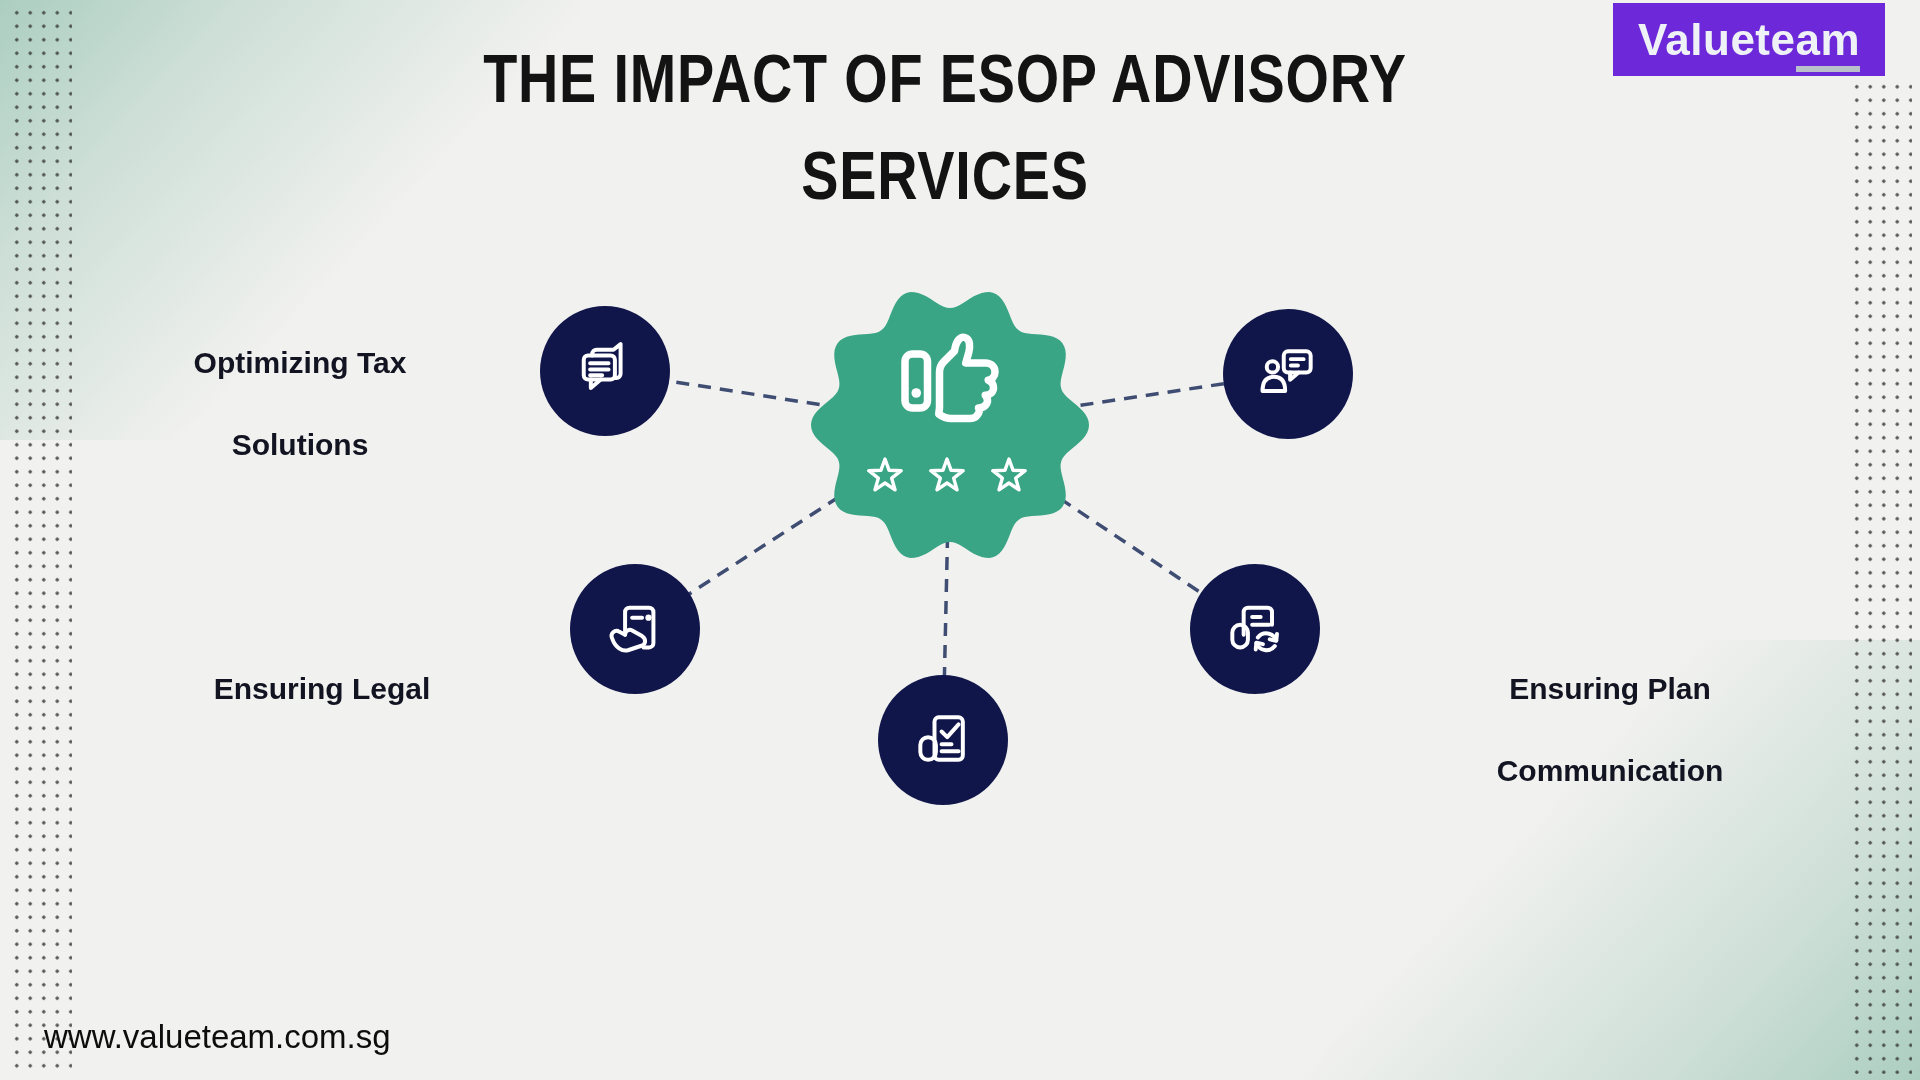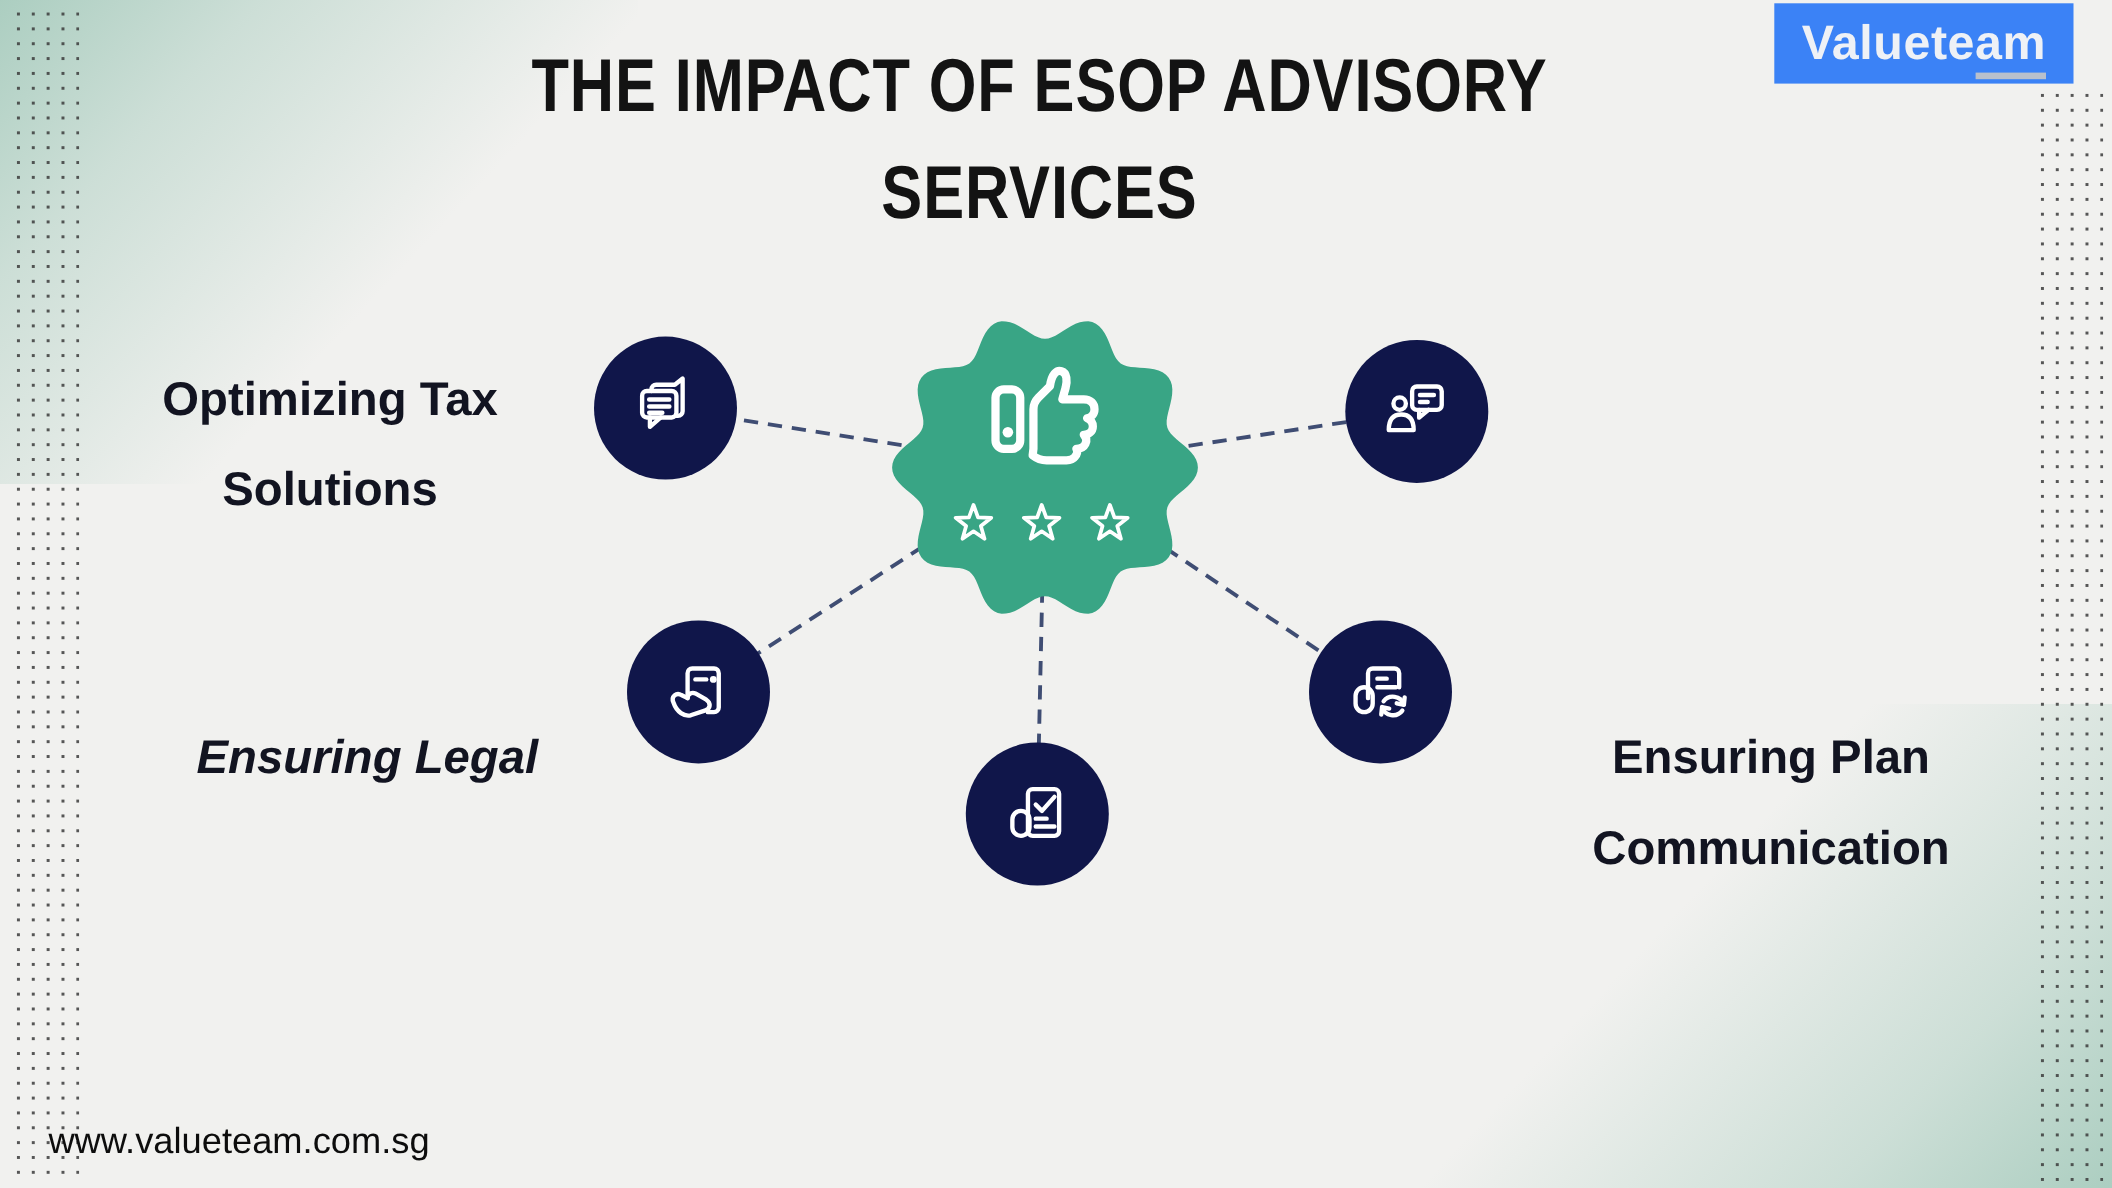--- a/index.html
+++ b/index.html
@@ -15,44 +15,44 @@
   .dots { position:absolute; background-image:radial-gradient(circle, #3b3b3b 1.5px, rgba(0,0,0,0) 1.6px);
     background-size:13.5px 13.5px; opacity:0.85; }
   .dots-left  { left:10px; top:6px; width:62px; height:1068px; }
   .dots-right { right:8px; top:80px; width:62px; height:994px; }
 
   .title-wrap { position:absolute; left:-30px; right:0; top:30px; text-align:center;
     transform:scaleX(0.82); color:#131313; font-weight:bold; font-size:68px;
     line-height:97px; letter-spacing:1px; }
 
   .logo { position:absolute; left:1613px; top:3px; width:272px; height:73px;
-    background:#3b82f6; display:flex; align-items:center; justify-content:center;
+    background:#6d28d9; display:flex; align-items:center; justify-content:center;
     color:#eef1f6; font-size:44px; font-weight:bold; letter-spacing:0.5px; }
   .logo .ul { border-bottom:6px solid #b9c0cc; padding-bottom:2px; }
 
   .diagram-lines { position:absolute; left:0; top:0; width:1920px; height:1080px; }
 
   .badge { position:absolute; left:800px; top:275px; width:300px; height:300px; }
   .badge svg.shape { position:absolute; left:0; top:0; }
   .badge .thumb { position:absolute; left:75px; top:28px; }
   .badge .stars { position:absolute; left:65px; top:182px; }
 
   .node-circle { position:absolute; width:130px; height:130px; border-radius:50%;
     background:#10164a; display:flex; align-items:center; justify-content:center; }
   .nc-tax   { left:540px;  top:306px; }
   .nc-val   { left:1223px; top:309px; }
   .nc-legal { left:570px;  top:564px; }
   .nc-comm  { left:1190px; top:564px; }
   .nc-tail  { left:878px;  top:675px; }
 
   .node-label { position:absolute; text-align:center; color:#121421;
-    font-size:43px; font-weight:bold; line-height:82px; }
+    font-size:30px; font-weight:bold; line-height:82px; }
   .lbl-tax   { left:55px;   top:322px; width:490px; }
   .lbl-val   { left:1340px; top:322px; width:580px; }
-  .lbl-legal { left:84px;   top:648px; width:500px;font-style:italic; }
+  .lbl-legal { left:72px;   top:648px; width:500px; }
   .lbl-comm  { left:1330px; top:648px; width:560px; }
   .lbl-tail  { left:640px;  top:852px; width:620px; }
 
   .footer-url { position:absolute; left:44px; top:1018px; font-size:33px;
     font-weight:normal; color:#0d0d0d; text-decoration:none; }
 
   .icon-stroke { stroke:#ffffff; fill:none; stroke-linecap:round; stroke-linejoin:round; }
 </style>
 </head>
 <body>

